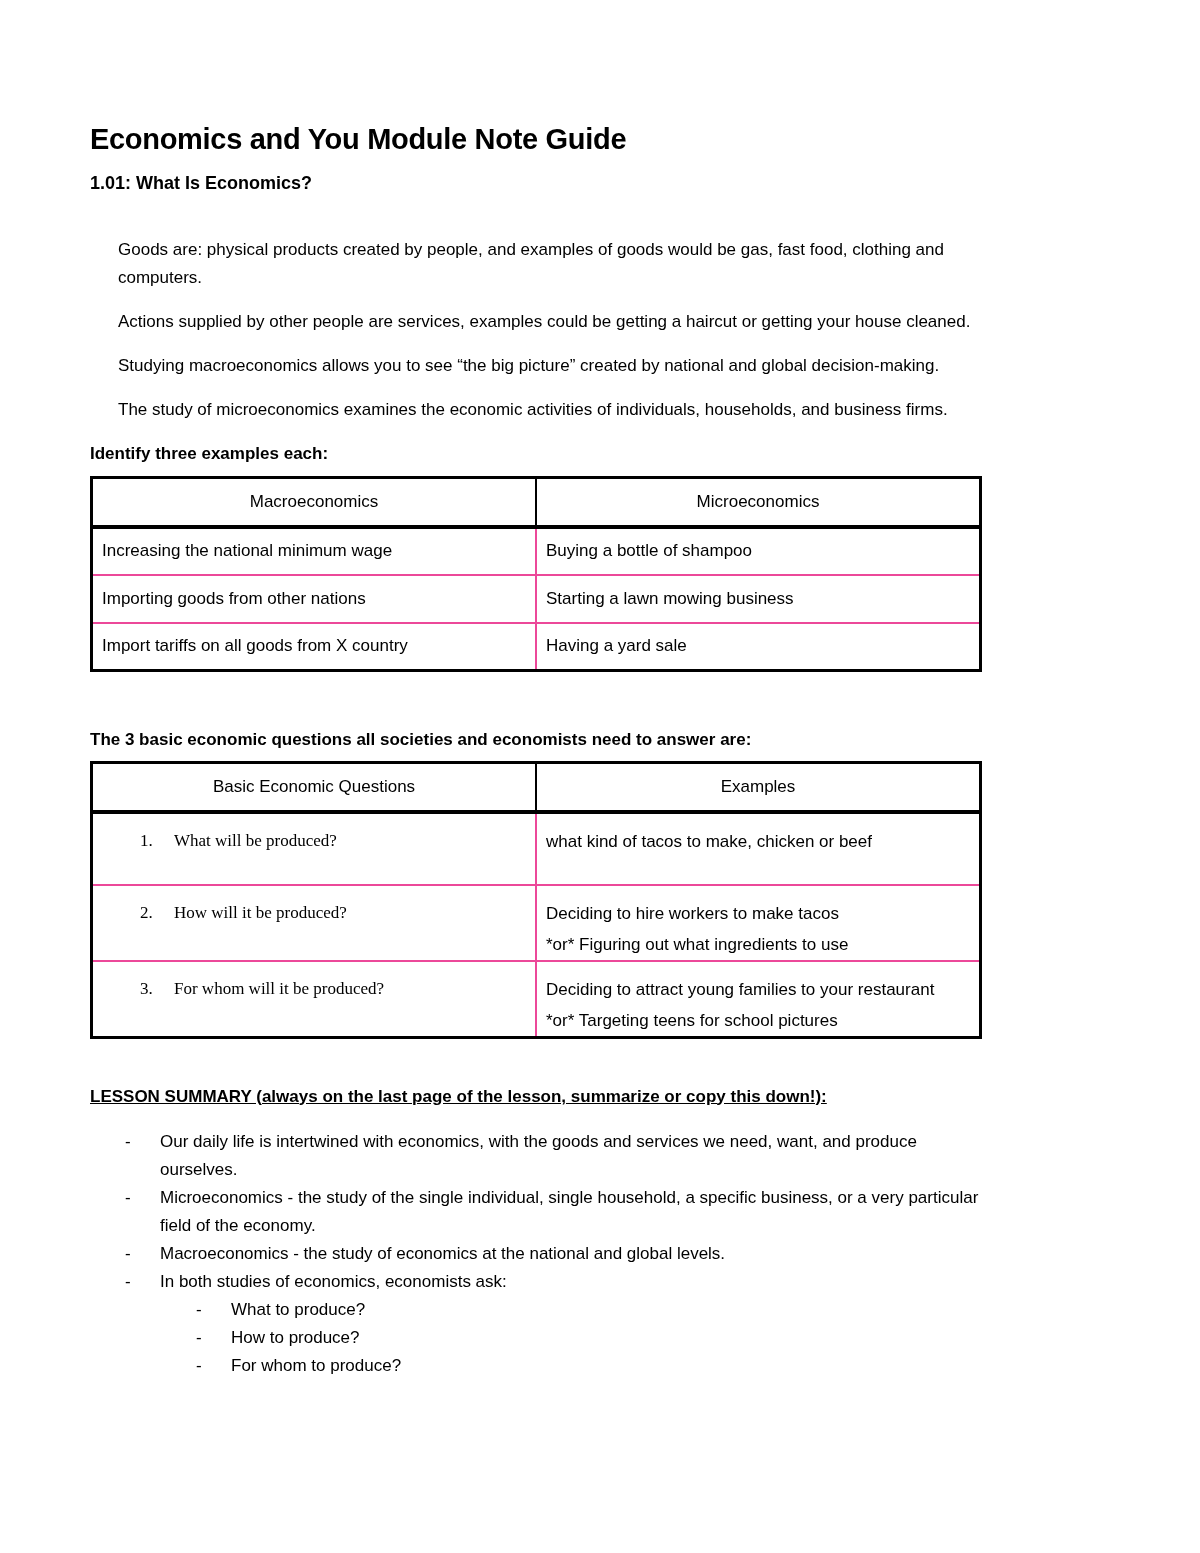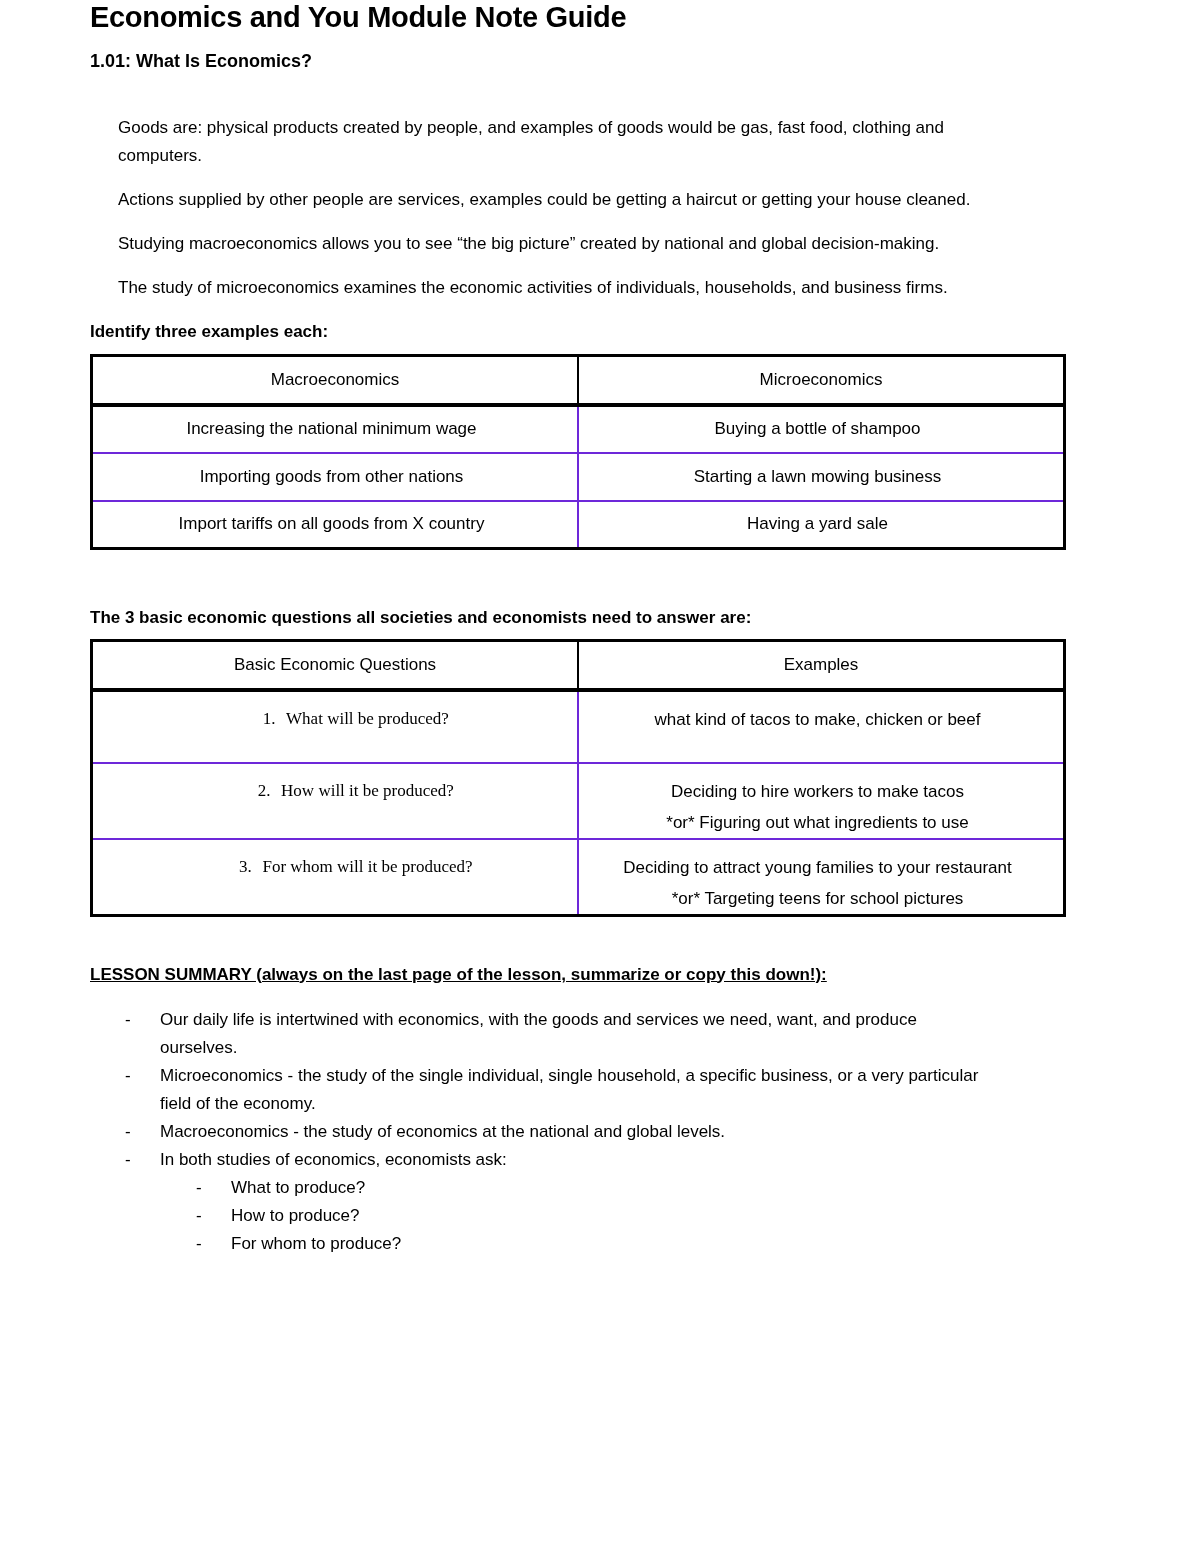--- a/index.html
+++ b/index.html
@@ -4,39 +4,39 @@
 <style>
   * { margin:0; padding:0; box-sizing:border-box; }
   html,body { background:#e9e9e9; }
   .page {
     width:1200px; height:1553px; background:#ffffff; color:#000;
     font-family:"Liberation Sans", sans-serif;
     font-size:17px; line-height:28px;
     padding-left:90px; padding-right:78px;
     overflow:hidden;
   }
-  .title { font-size:29px; line-height:34px; font-weight:bold; letter-spacing:-0.3px; }
+  .title { margin-top:122px; font-size:29px; line-height:34px; font-weight:bold; letter-spacing:-0.3px; }
   .subtitle { margin-top:14px; font-size:18px; line-height:26px; font-weight:bold; }
   .para { margin-top:16px;margin-left:28px; }
   .para.first { margin-top:40px; }
   .line { display:block; }
   .heading { margin-top:16px; font-weight:bold; }
   .heading.after-table { margin-top:54px; }
   table.tbl {
-    width:976px; margin-top:8px; border-collapse:collapse; table-layout:fixed;
+    width:892px; margin-top:8px; border-collapse:collapse; table-layout:fixed;
     border:3px solid #000;
   }
   table.tbl col { width:50%; }
   table.tbl th {
     font-weight:400; text-align:center; vertical-align:middle;
     height:49px; border:2px solid #000; border-bottom:4px solid #000;
   }
   table.tbl td {
-    border:2px solid #6d28d9; height:48px; vertical-align:middle;
-    padding-left:9px; padding-right:16px;text-align:center;
+    border:2px solid #ec4899; height:48px; vertical-align:middle;
+    padding-left:9px; padding-right:16px;
   }
   table.tbl2 { margin-top:7px; }
   table.tbl2 td { vertical-align:top; }
   table.tbl2 tr.r1 td { height:73px; }
   table.tbl2 tr.r2 td { height:73px; }
   table.tbl2 tr.r3 td { height:75px; }
   .qcell { padding-top:13px;font-family:Liberation Serif, serif; }
   .qnum { display:inline-block; margin-left:38px; width:34px; }
   .ecell { padding-top:12px; line-height:31px; }
   .summary-heading {

